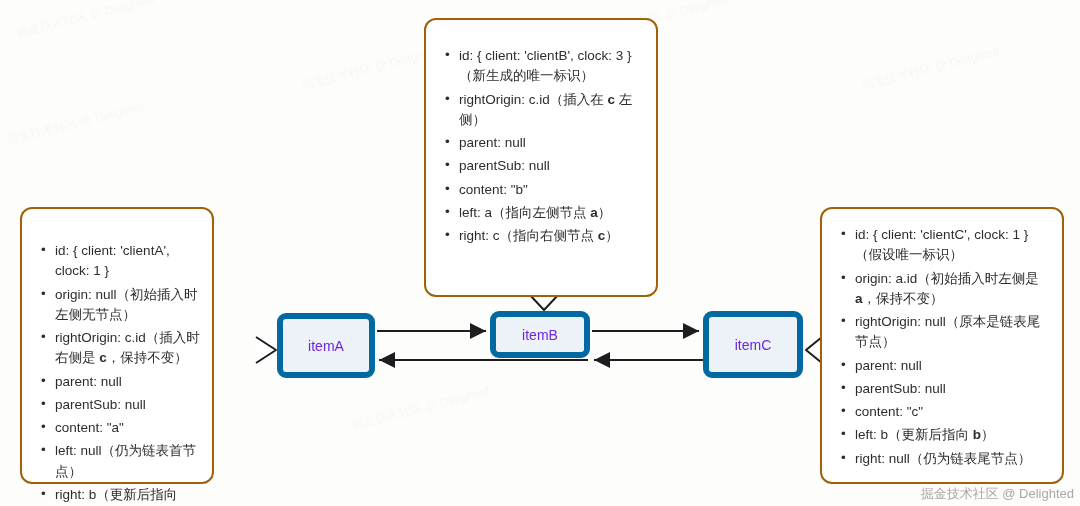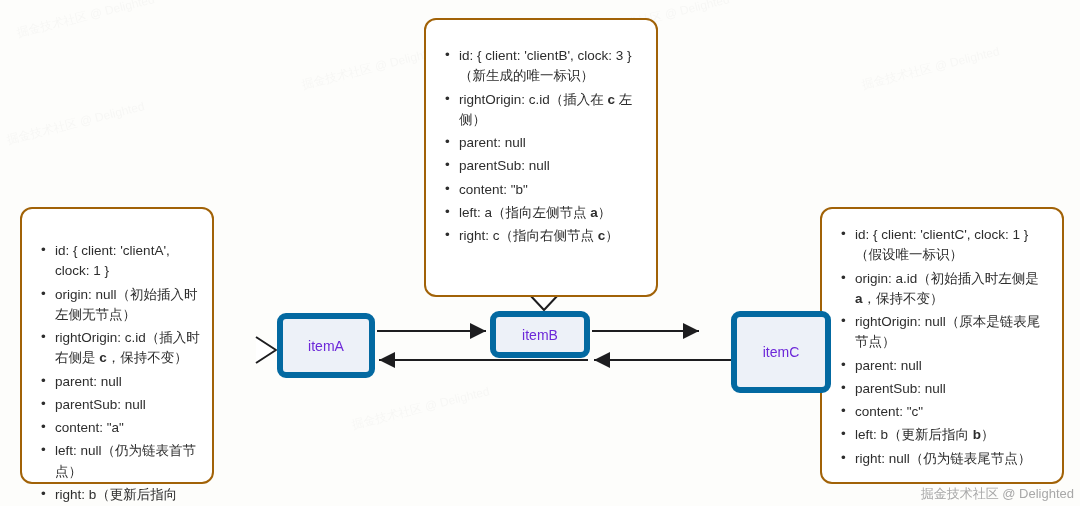--- a/index.html
+++ b/index.html
@@ -12,21 +12,21 @@
   .callout li::before{content:"\2022";position:absolute;left:1px;top:-1px;color:#2d2d2d;}
   .callout b{font-weight:700;}
   .callout-top{left:424px;top:18px;width:234px;height:279px;padding:26px 14px 0 18px;}
   .callout-left{left:20px;top:207px;width:194px;height:277px;padding:32px 12px 0 18px;}
   .callout-right{left:820px;top:207px;width:244px;height:277px;padding:16px 12px 0 18px;}
   .node{position:absolute;background:#edf1f8;border:6px solid #0369a1;border-radius:9px;
         box-sizing:border-box;display:flex;align-items:center;justify-content:center;
         font-size:14px;color:#6d28d9;}
   .node-a{left:277px;top:313px;width:98px;height:65px;}
   .node-b{left:490px;top:311px;width:100px;height:47px;}
-  .node-c{left:703px;top:311px;width:100px;height:82px;margin-left:28px;}
+  .node-c{left:703px;top:311px;width:100px;height:67px;}
   .connector-layer{position:absolute;left:0;top:0;width:1080px;height:506px;pointer-events:none;}
   .credit{position:absolute;right:6px;bottom:3px;font-size:13px;color:#a8a8a8;}
   .wm{position:absolute;font-size:12px;color:#888;opacity:.05;transform:rotate(-14deg);white-space:nowrap;}
 </style>
 </head>
 <body>
 
 <div class="stage">
 
   <div class="wm" style="left:15px;top:8px">掘金技术社区 @ Delighted</div>

